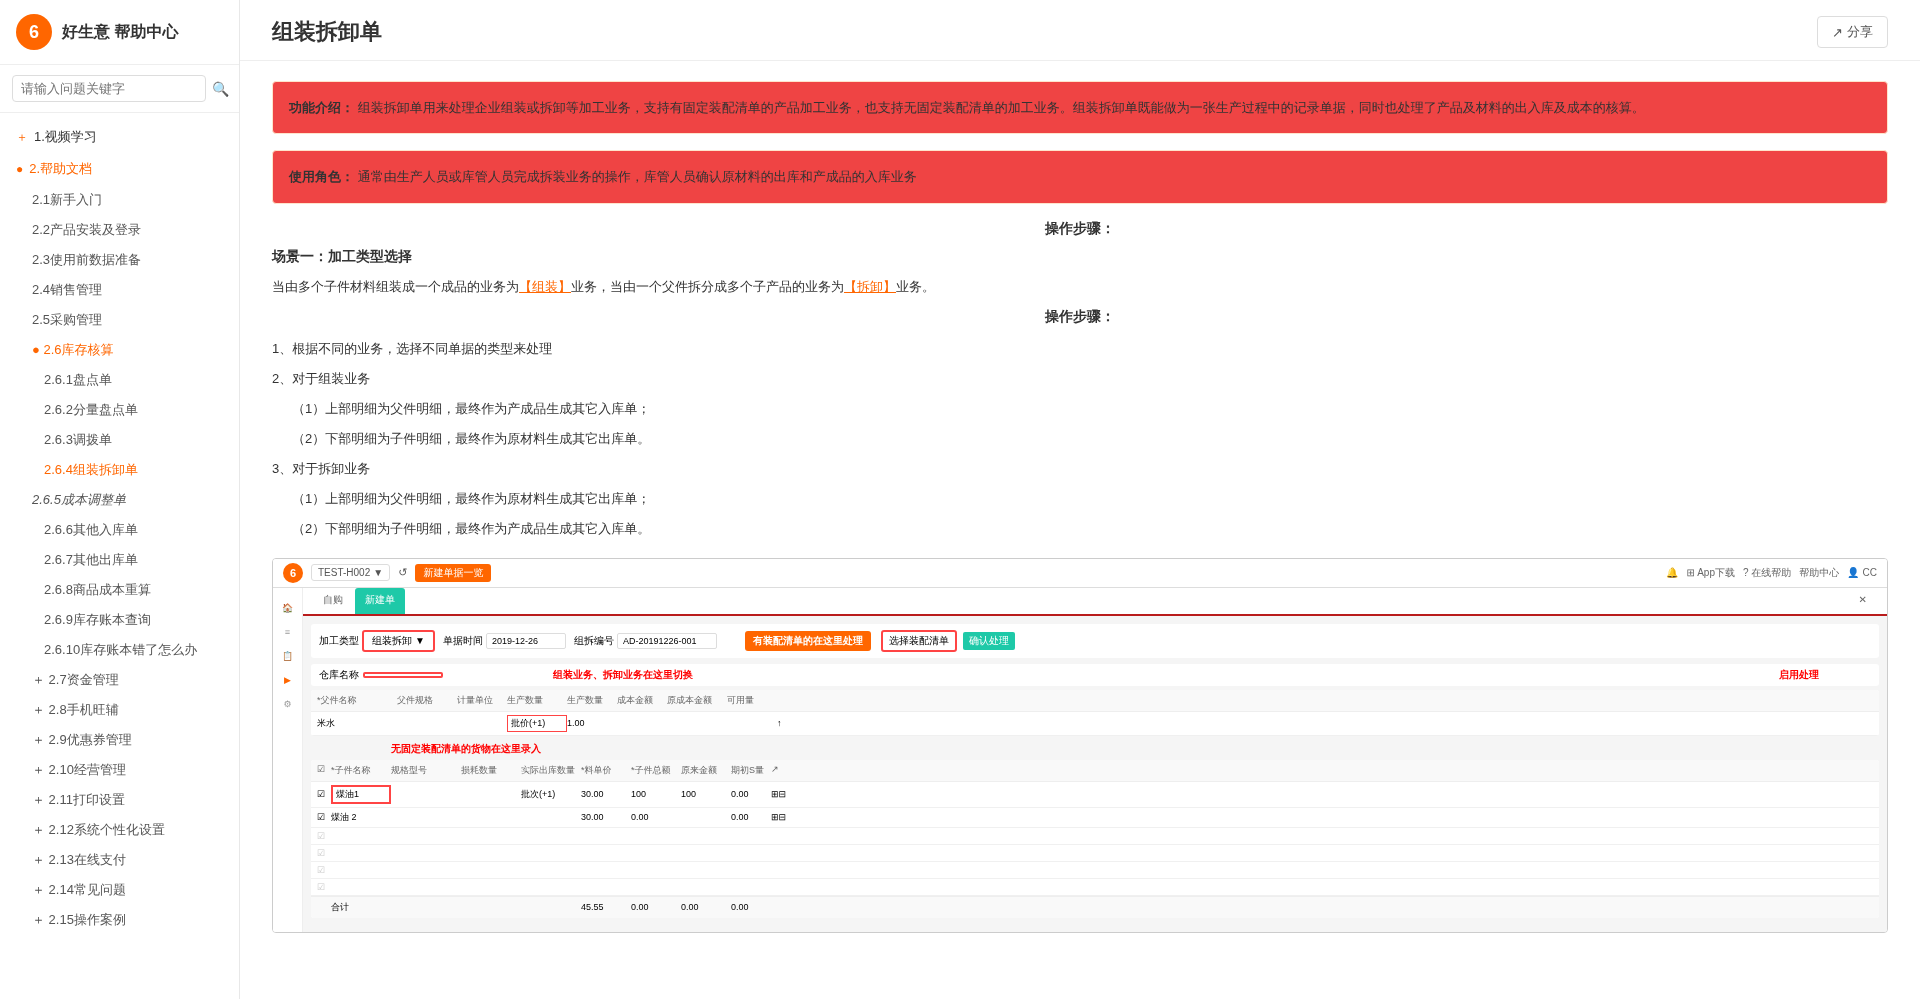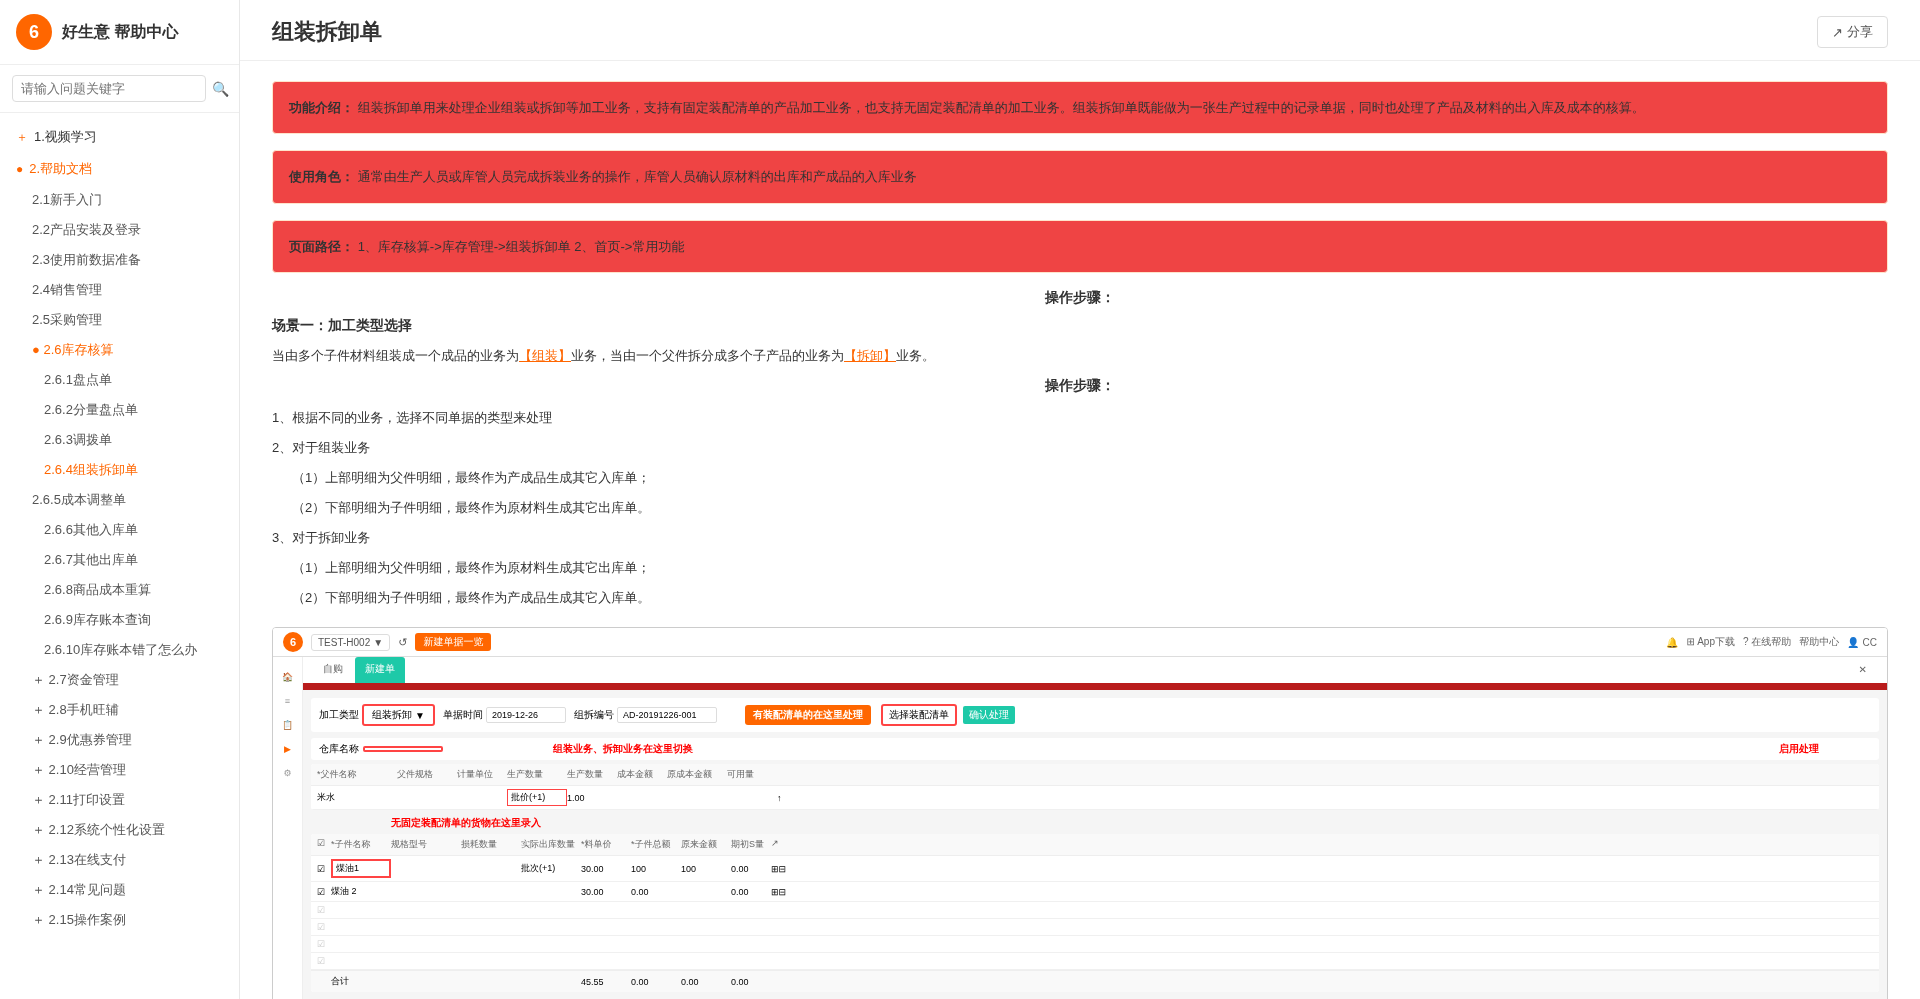--- a/index.html
+++ b/index.html
@@ -302,21 +302,21 @@
       color: #ff6600;
     }
 
     .mockup-main {
       flex: 1;
       background: #f5f5f5;
     }
 
     .mockup-tabs {
       background: #fff;
-      border-bottom: 7px solid #b91c1c;
+      border-bottom: 2px solid #b91c1c;
       display: flex;
       align-items: center;
       padding: 0 10px;
       gap: 2px;
     }
 
     .mockup-tab {
       padding: 5px 10px;
       font-size: 10px;
       color: #666;
@@ -444,21 +444,21 @@
       </div>
     <div class="nav-sub-item" style="padding-left:44px;">
         <span>2.6.2分量盘点单</span>
       </div>
     <div class="nav-sub-item" style="padding-left:44px;">
         <span>2.6.3调拨单</span>
       </div>
     <div class="nav-sub-item current" style="padding-left:44px; color:#ff6600;">
         <span>2.6.4组装拆卸单</span>
       </div>
-    <div class="nav-sub-item" style="">
+    <div class="nav-sub-item" style="font-style:italic;">
         <span>2.6.5成本调整单</span>
       </div>
     <div class="nav-sub-item" style="padding-left:44px;">
         <span>2.6.6其他入库单</span>
       </div>
     <div class="nav-sub-item" style="padding-left:44px;">
         <span>2.6.7其他出库单</span>
       </div>
     <div class="nav-sub-item" style="padding-left:44px;">
         <span>2.6.8商品成本重算</span>
@@ -513,24 +513,20 @@
     <div class="info-block">
       <span class="bold">功能介绍：</span>
       <span>组装拆卸单用来处理企业组装或拆卸等加工业务，支持有固定装配清单的产品加工业务，也支持无固定装配清单的加工业务。组装拆卸单既能做为一张生产过程中的记录单据，同时也处理了产品及材料的出入库及成本的核算。</span>
     </div>
 
     <div class="info-block">
       <span class="bold">使用角色：</span>
       <span>通常由生产人员或库管人员完成拆装业务的操作，库管人员确认原材料的出库和产成品的入库业务</span>
     </div>
 
-    <div class="info-block">
-      <span class="bold">页面路径：</span>
-      <span>1、库存核算-&gt;库存管理-&gt;组装拆卸单 2、首页-&gt;常用功能</span>
-    </div>
 
     <div class="steps-section">
       <div class="steps-label bold">操作步骤：</div>
 
       <div style="margin-top: 10px;">
         <div class="scenario-label bold">场景一：加工类型选择</div>
         <div class="content-text">
           当由多个子件材料组装成一个成品的业务为<span class="link">【组装】</span>业务，当由一个父件拆分成多个子产品的业务为<span class="link">【拆卸】</span>业务。
         </div>
 

